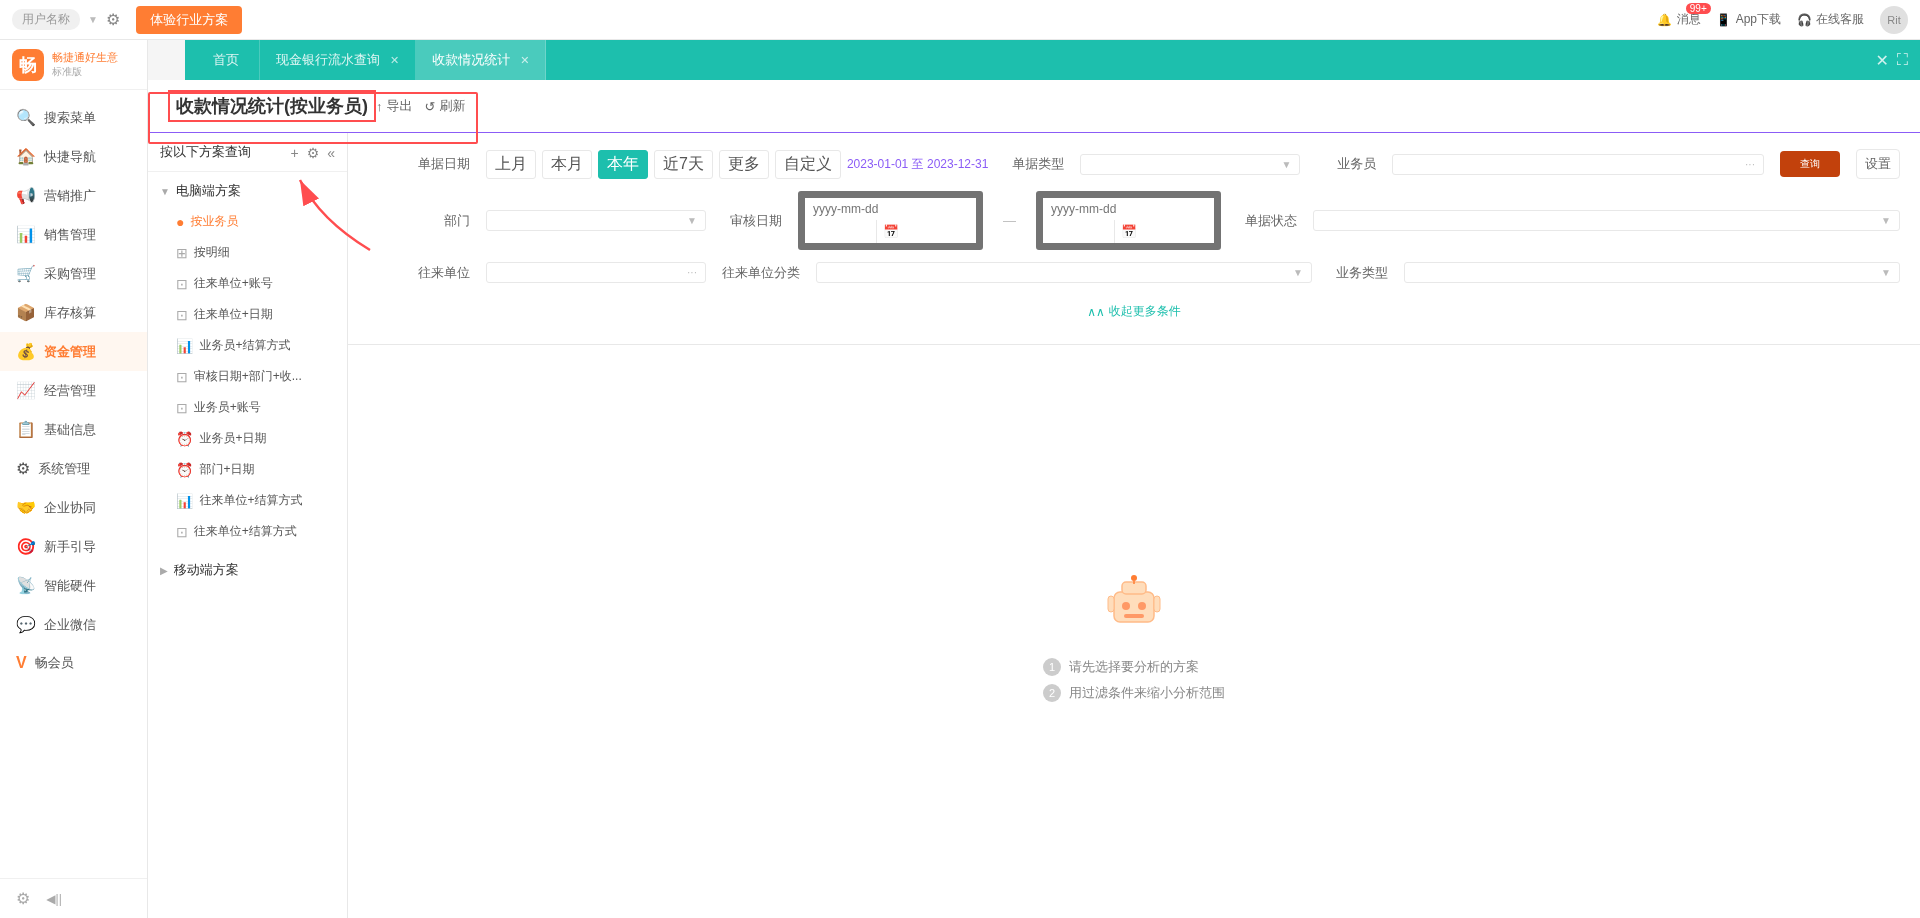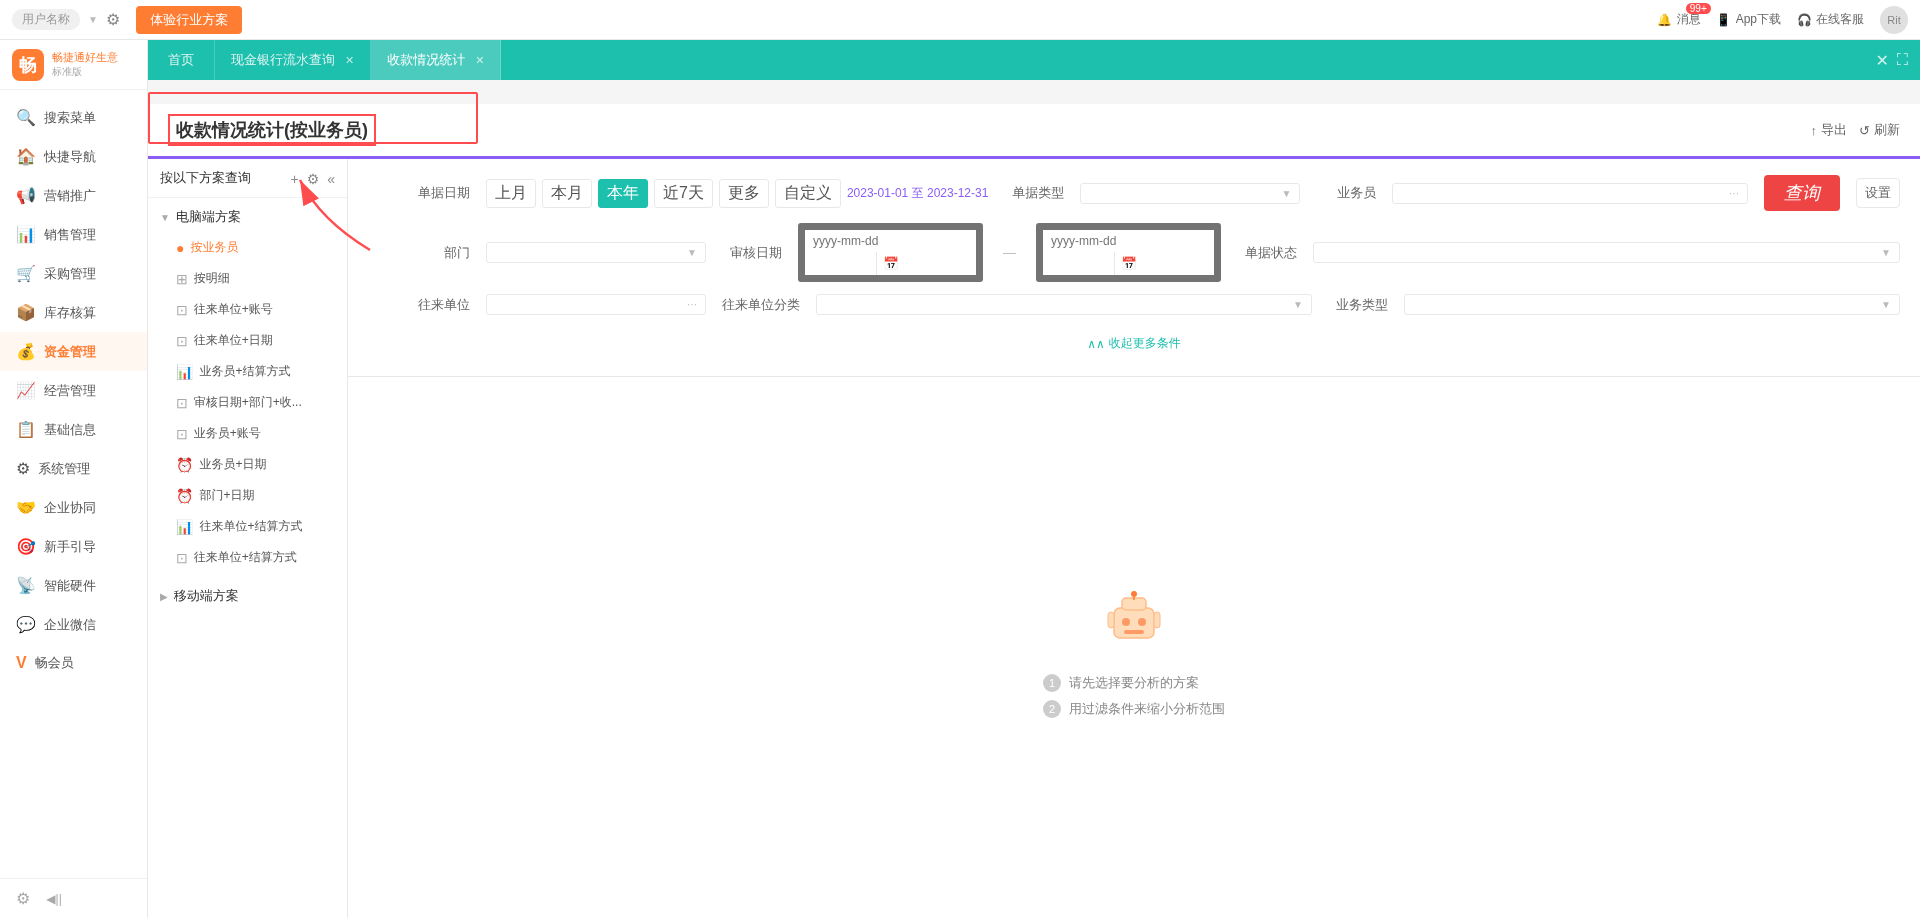--- a/index.html
+++ b/index.html
@@ -160,22 +160,23 @@
       flex-direction: column;
       height: calc(100vh - 40px);
     }
 
     
     .tab-bar {
       background: #1dbfad;
       display: flex;
       align-items: center;
       height: 40px;
-      padding: 0 0 0 0;
+      padding: 0 0 0 8px;
       position: relative;
+      margin-left: 37px;
     }
     .tab-item {
       display: flex;
       align-items: center;
       padding: 0 16px;
       height: 100%;
       color: rgba(255,255,255,0.85);
       font-size: 13px;
       cursor: pointer;
       gap: 6px;
@@ -206,23 +207,21 @@
       font-size: 16px;
       cursor: pointer;
     }
 
     
     .page-header {
       background: #fff;
       padding: 10px 20px;
       display: flex;
       align-items: center;
-      justify-content: space-between;
-      border-bottom: 3px solid #8b5cf6;
-      margin-top: 24px;
+      border-bottom: 1px solid #8b5cf6;
     }
     .page-title {
       font-size: 18px;
       font-weight: bold;
       color: #333;
       border: 2px solid #ff4d4f;
       padding: 2px 6px;
     }
     .page-actions {
       display: flex;
@@ -320,28 +319,27 @@
       display: flex;
       justify-content: center;
       align-items: center;
       padding: 8px;
       color: #1dbfad;
       font-size: 12px;
       cursor: pointer;
       gap: 4px;
     }
     .query-btn {
-      background: #ef4444;
+      background: #c2410c;
       color: #fff;
       border: none;
       border-radius: 4px;
       padding: 6px 20px;
-      font-size: 18px;
-      cursor: pointer;
-      font-style: italic;
+      font-size: 10px;
+      cursor: pointer;
     }
     .set-btn {
       background: #fff;
       color: #666;
       border: 1px solid #e8e8e8;
       border-radius: 4px;
       padding: 5px 8px;
       font-size: 13px;
       cursor: pointer;
     }

